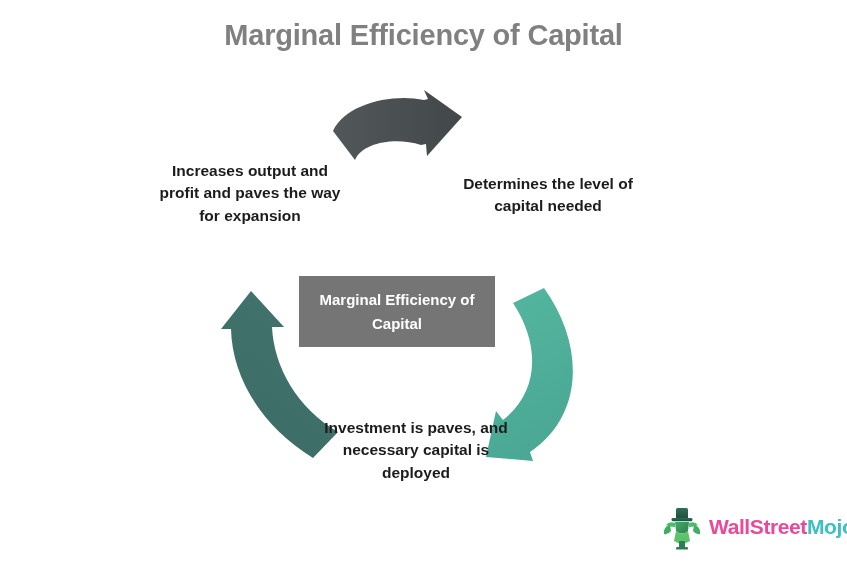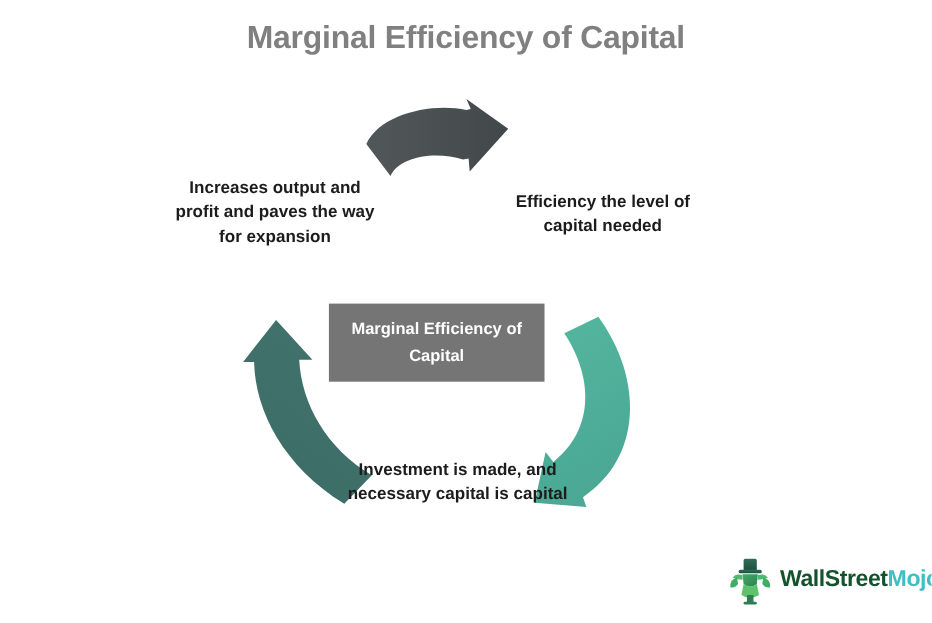--- a/index.html
+++ b/index.html
@@ -102,21 +102,21 @@
     height: 48px;
     flex: 0 0 48px;
   }
   #logo-wordmark {
     font-size: 21px;
     font-weight: bold;
     letter-spacing: -0.4px;
     white-space: nowrap;
     margin-left: 3px;
   }
-  .wm-dark { color: #14532d; }
+  .wm-dark { color: #ec4899; }
   .wm-teal { color: #3ebfc2; }
 </style>
 </head>
 <body>
 
 <div id="canvas">
 
   <div id="page-title">Marginal Efficiency of Capital</div>
 
   <svg id="arrows-svg" viewBox="0 0 847 566" xmlns="http://www.w3.org/2000/svg">
@@ -164,23 +164,23 @@
                C 258,424 232,374 231,329
                L 221,329
                L 251,291
                L 284,327
                L 272,327
                C 274,367 297,408 338,432
                Z"></path>
     </g>
   </svg>
 
-  <div class="stage-label" id="label-determines">Efficiency the level of capital needed</div>
-
-  <div class="stage-label" id="label-investment">Investment is made, and necessary capital is capital</div>
+  <div class="stage-label" id="label-determines">Determines the level of capital needed</div>
+
+  <div class="stage-label" id="label-investment">Investment is paves, and necessary capital is deployed</div>
 
   <div class="stage-label" id="label-increases">Increases output and profit and paves the way for expansion</div>
 
   <div id="center-box">
     <div class="cb-text">Marginal Efficiency of Capital</div>
   </div>
 
   <div id="logo">
     <svg id="logo-mark" viewBox="0 0 48 48" xmlns="http://www.w3.org/2000/svg">
       <defs>

